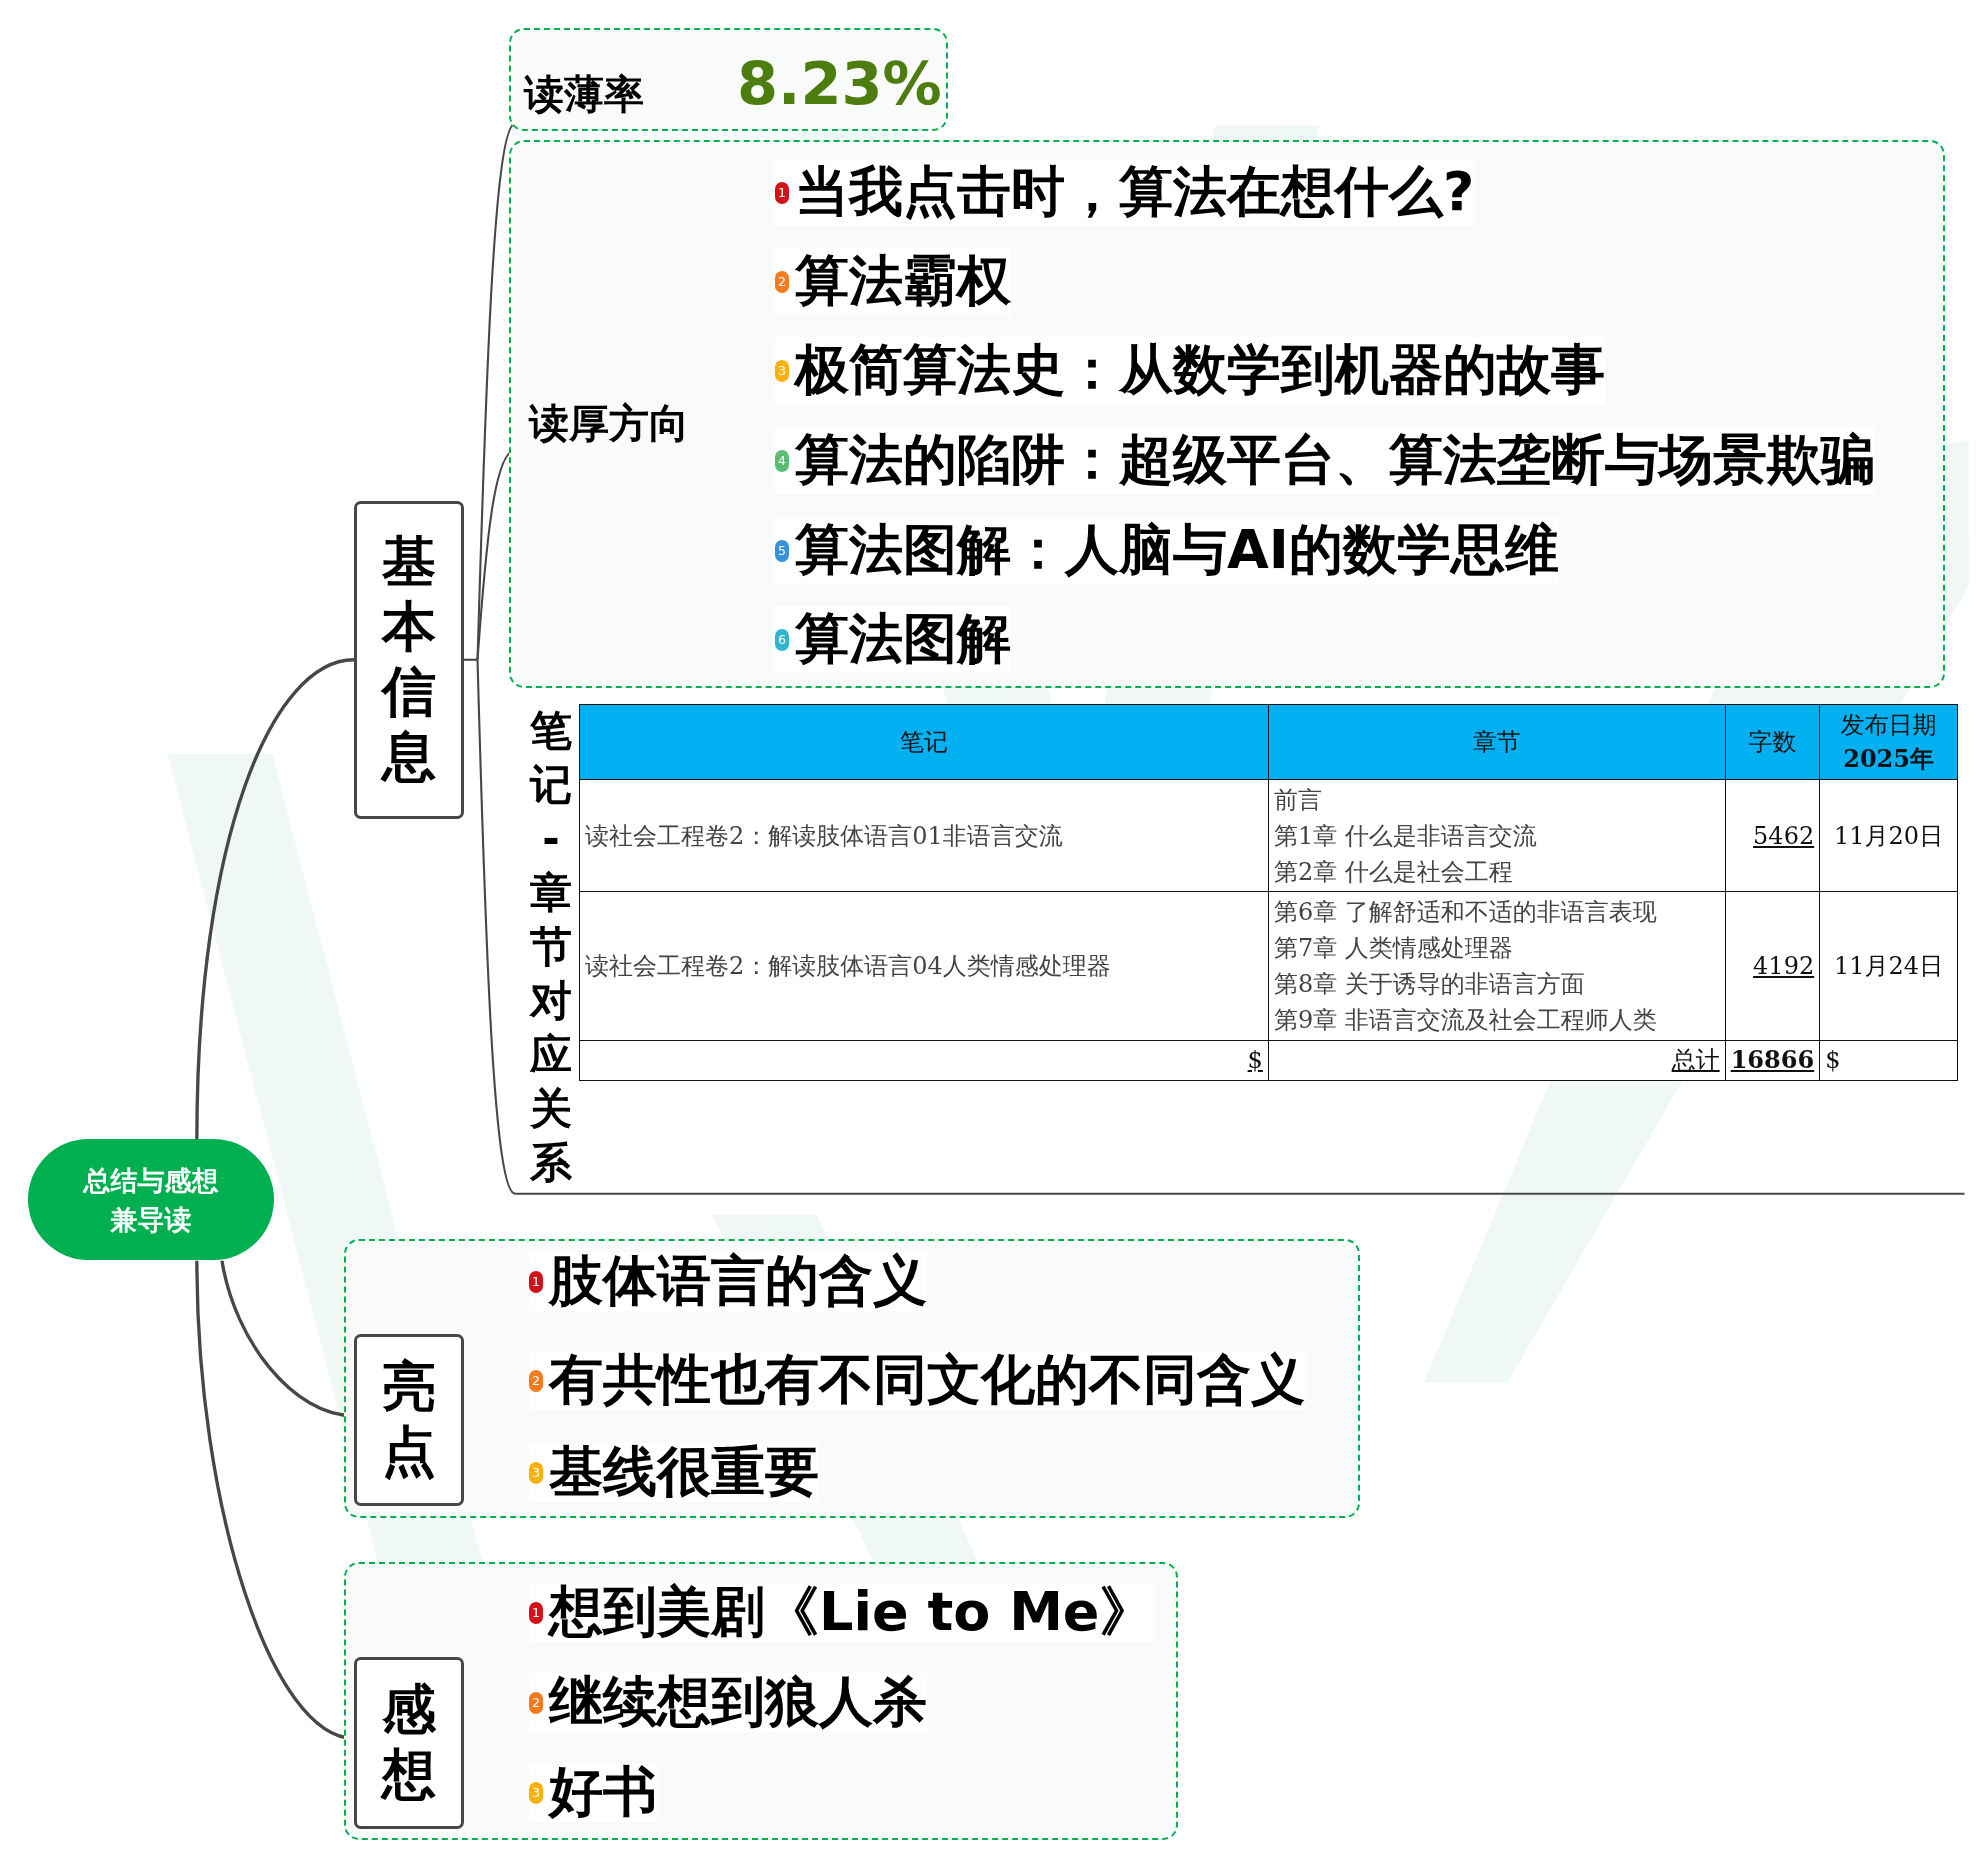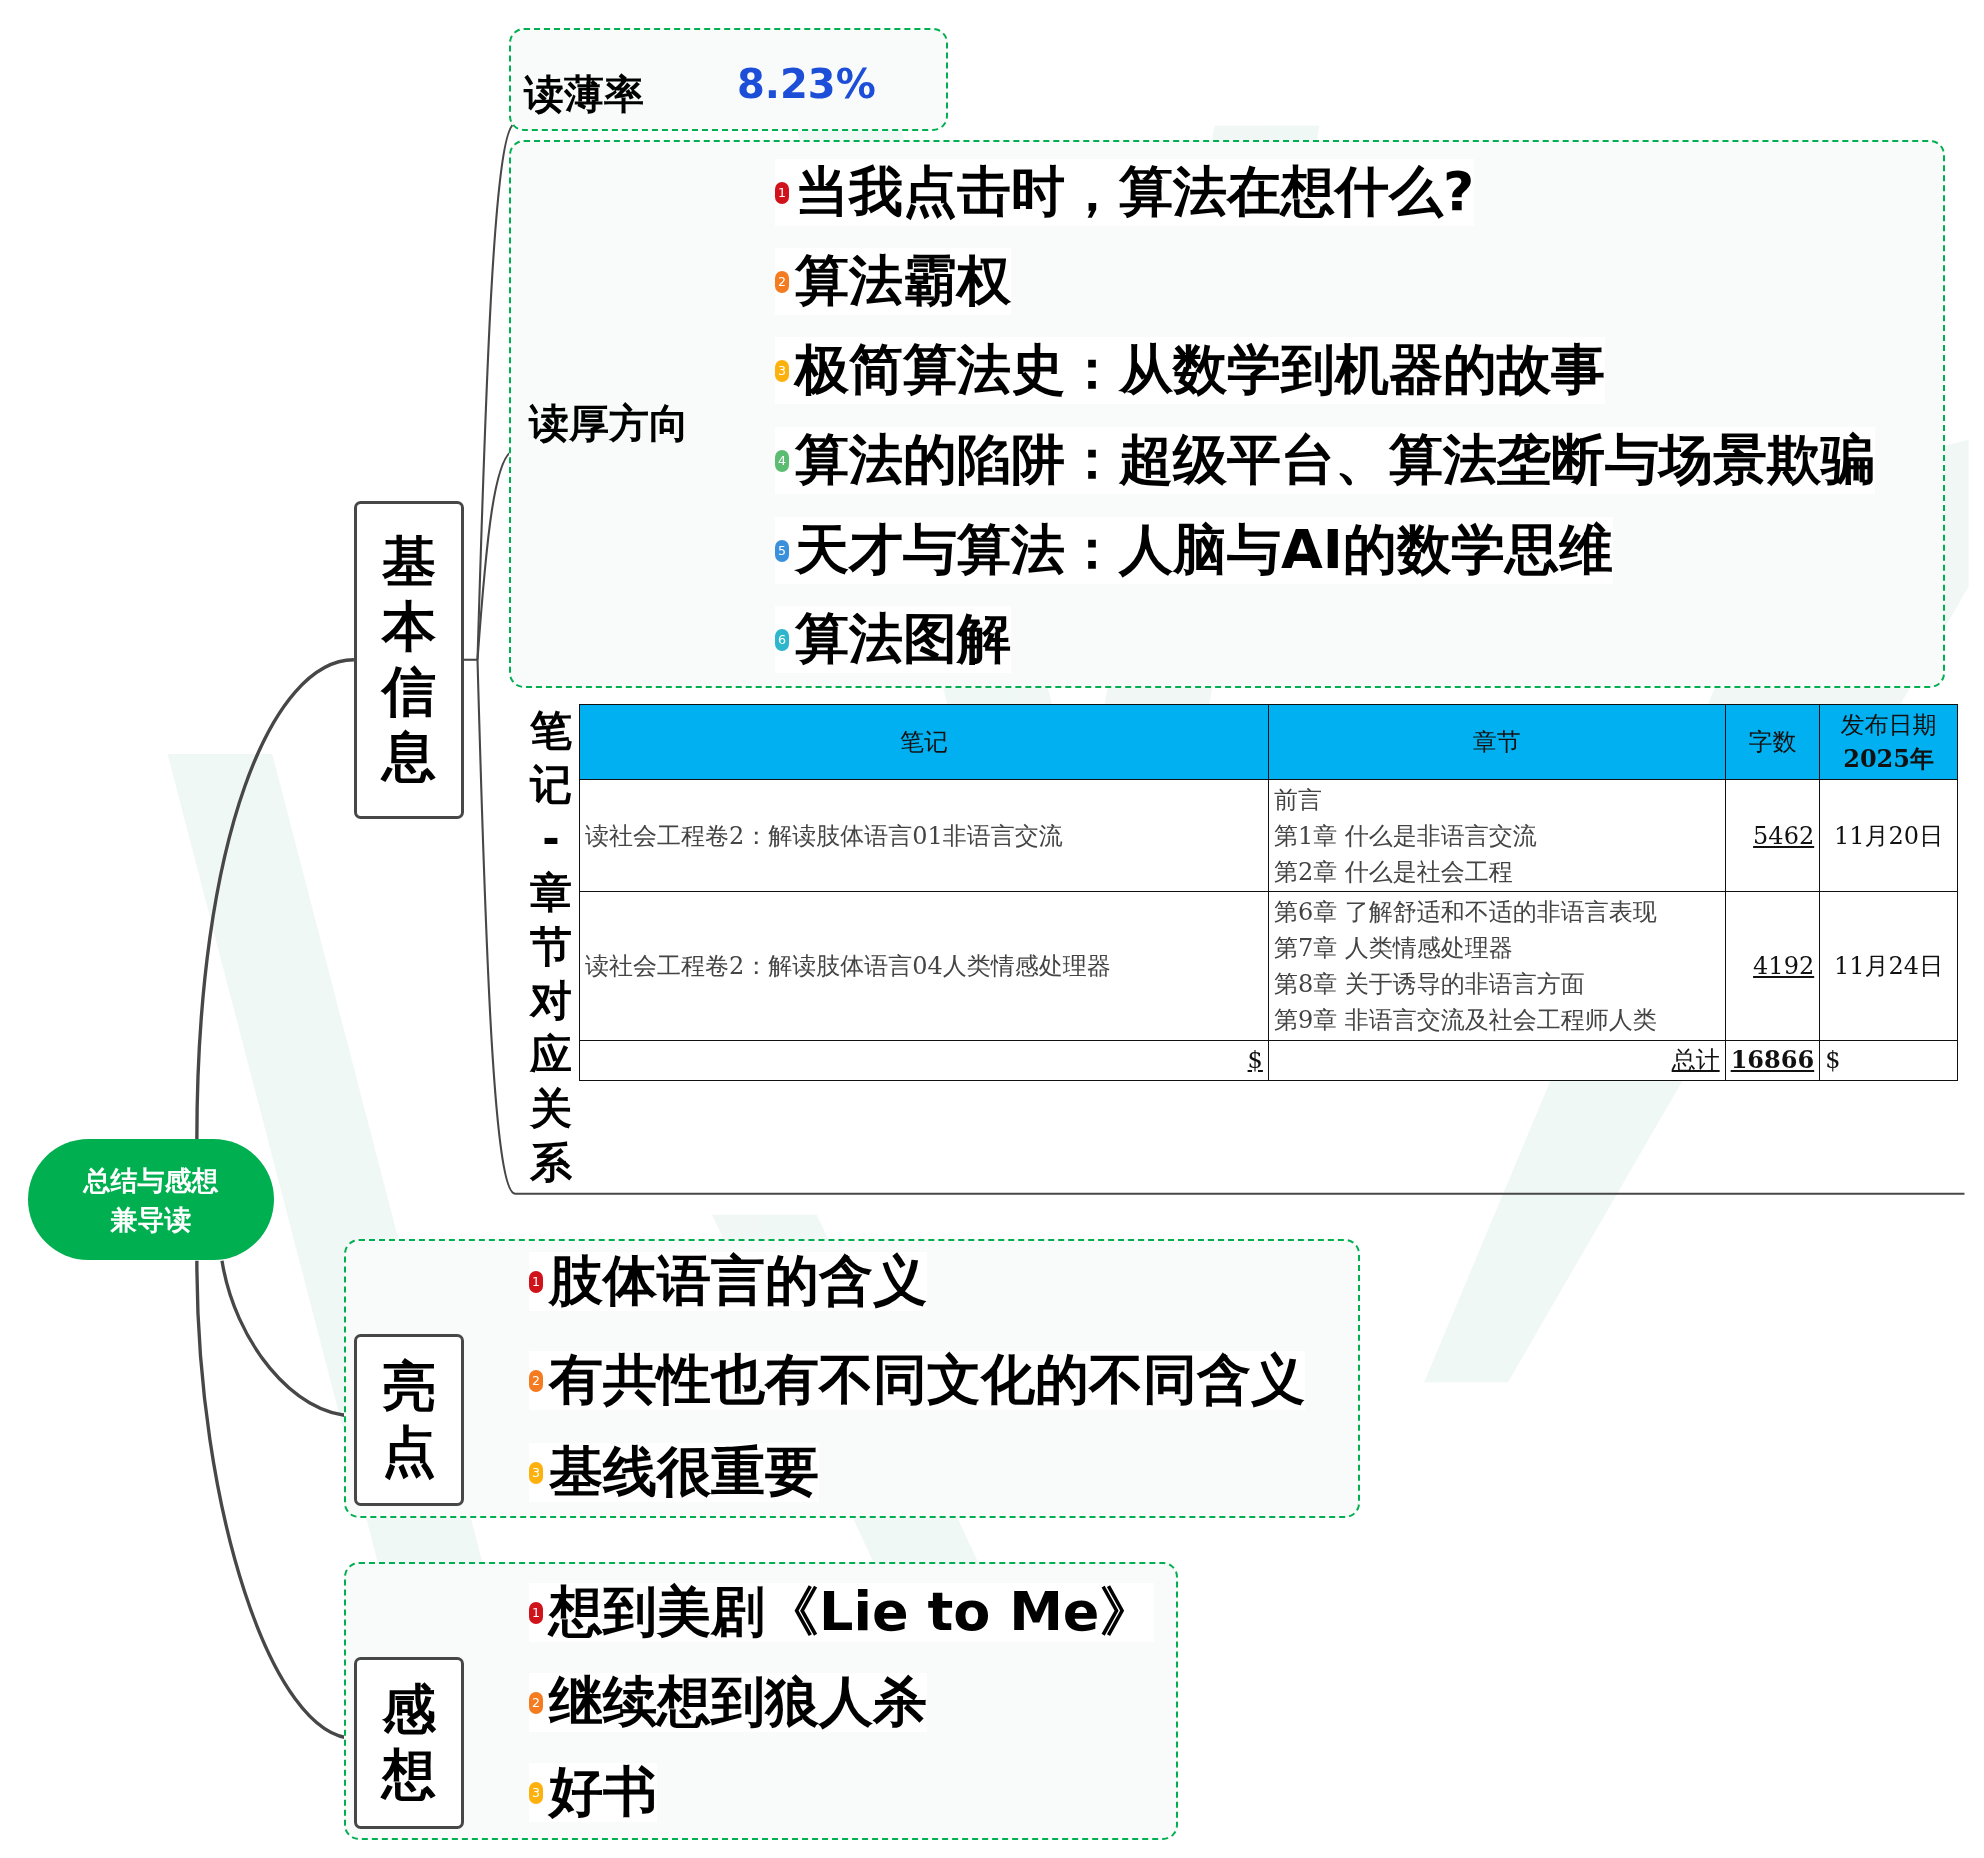--- a/index.html
+++ b/index.html
@@ -108,21 +108,21 @@
 <div class="abs vbox" style="left:354px;top:501px;width:110px;height:318px;font-size:54px;">
   <span>基</span>
   <span>本</span>
   <span>信</span>
   <span>息</span>
 </div>
 
 <div class="topic" style="left:524px;top:67px;height:54px;font-size:40px;background:transparent;">
   <span>读薄率</span>
 </div>
-<div class="topic" style="left:737px;top:46px;height:75px;font-size:40px;color:#1d4ed8;background:transparent;">
+<div class="topic" style="left:737px;top:46px;height:75px;font-size:59px;color:#4d7c0f;background:transparent;">
   <span>8.23%</span>
 </div>
 
 <div class="topic" style="left:529px;top:398px;height:50px;font-size:40px;background:transparent;">
   <span>读厚方向</span>
 </div>
 
 <div class="topic" style="left:775px;top:159px;height:67px;font-size:54px;">
   <span class="badge" style="background:#D0121B;">1</span>
   <span>当我点击时，算法在想什么?</span>
@@ -134,21 +134,21 @@
 <div class="topic" style="left:775px;top:337px;height:67px;font-size:54px;">
   <span class="badge" style="background:#FDB10D;">3</span>
   <span>极简算法史：从数学到机器的故事</span>
 </div>
 <div class="topic" style="left:775px;top:427px;height:67px;font-size:54px;">
   <span class="badge" style="background:#5BBD72;">4</span>
   <span>算法的陷阱：超级平台、算法垄断与场景欺骗</span>
 </div>
 <div class="topic" style="left:775px;top:517px;height:67px;font-size:54px;">
   <span class="badge" style="background:#3A91DB;">5</span>
-  <span>天才与算法：人脑与AI的数学思维</span>
+  <span>算法图解：人脑与AI的数学思维</span>
 </div>
 <div class="topic" style="left:775px;top:606px;height:67px;font-size:54px;">
   <span class="badge" style="background:#2DB6CC;">6</span>
   <span>算法图解</span>
 </div>
 
 <div class="vlabel" style="left:526px;top:704px;width:50px;">
   <span>笔</span>
   <span>记</span>
   <span>-</span>

